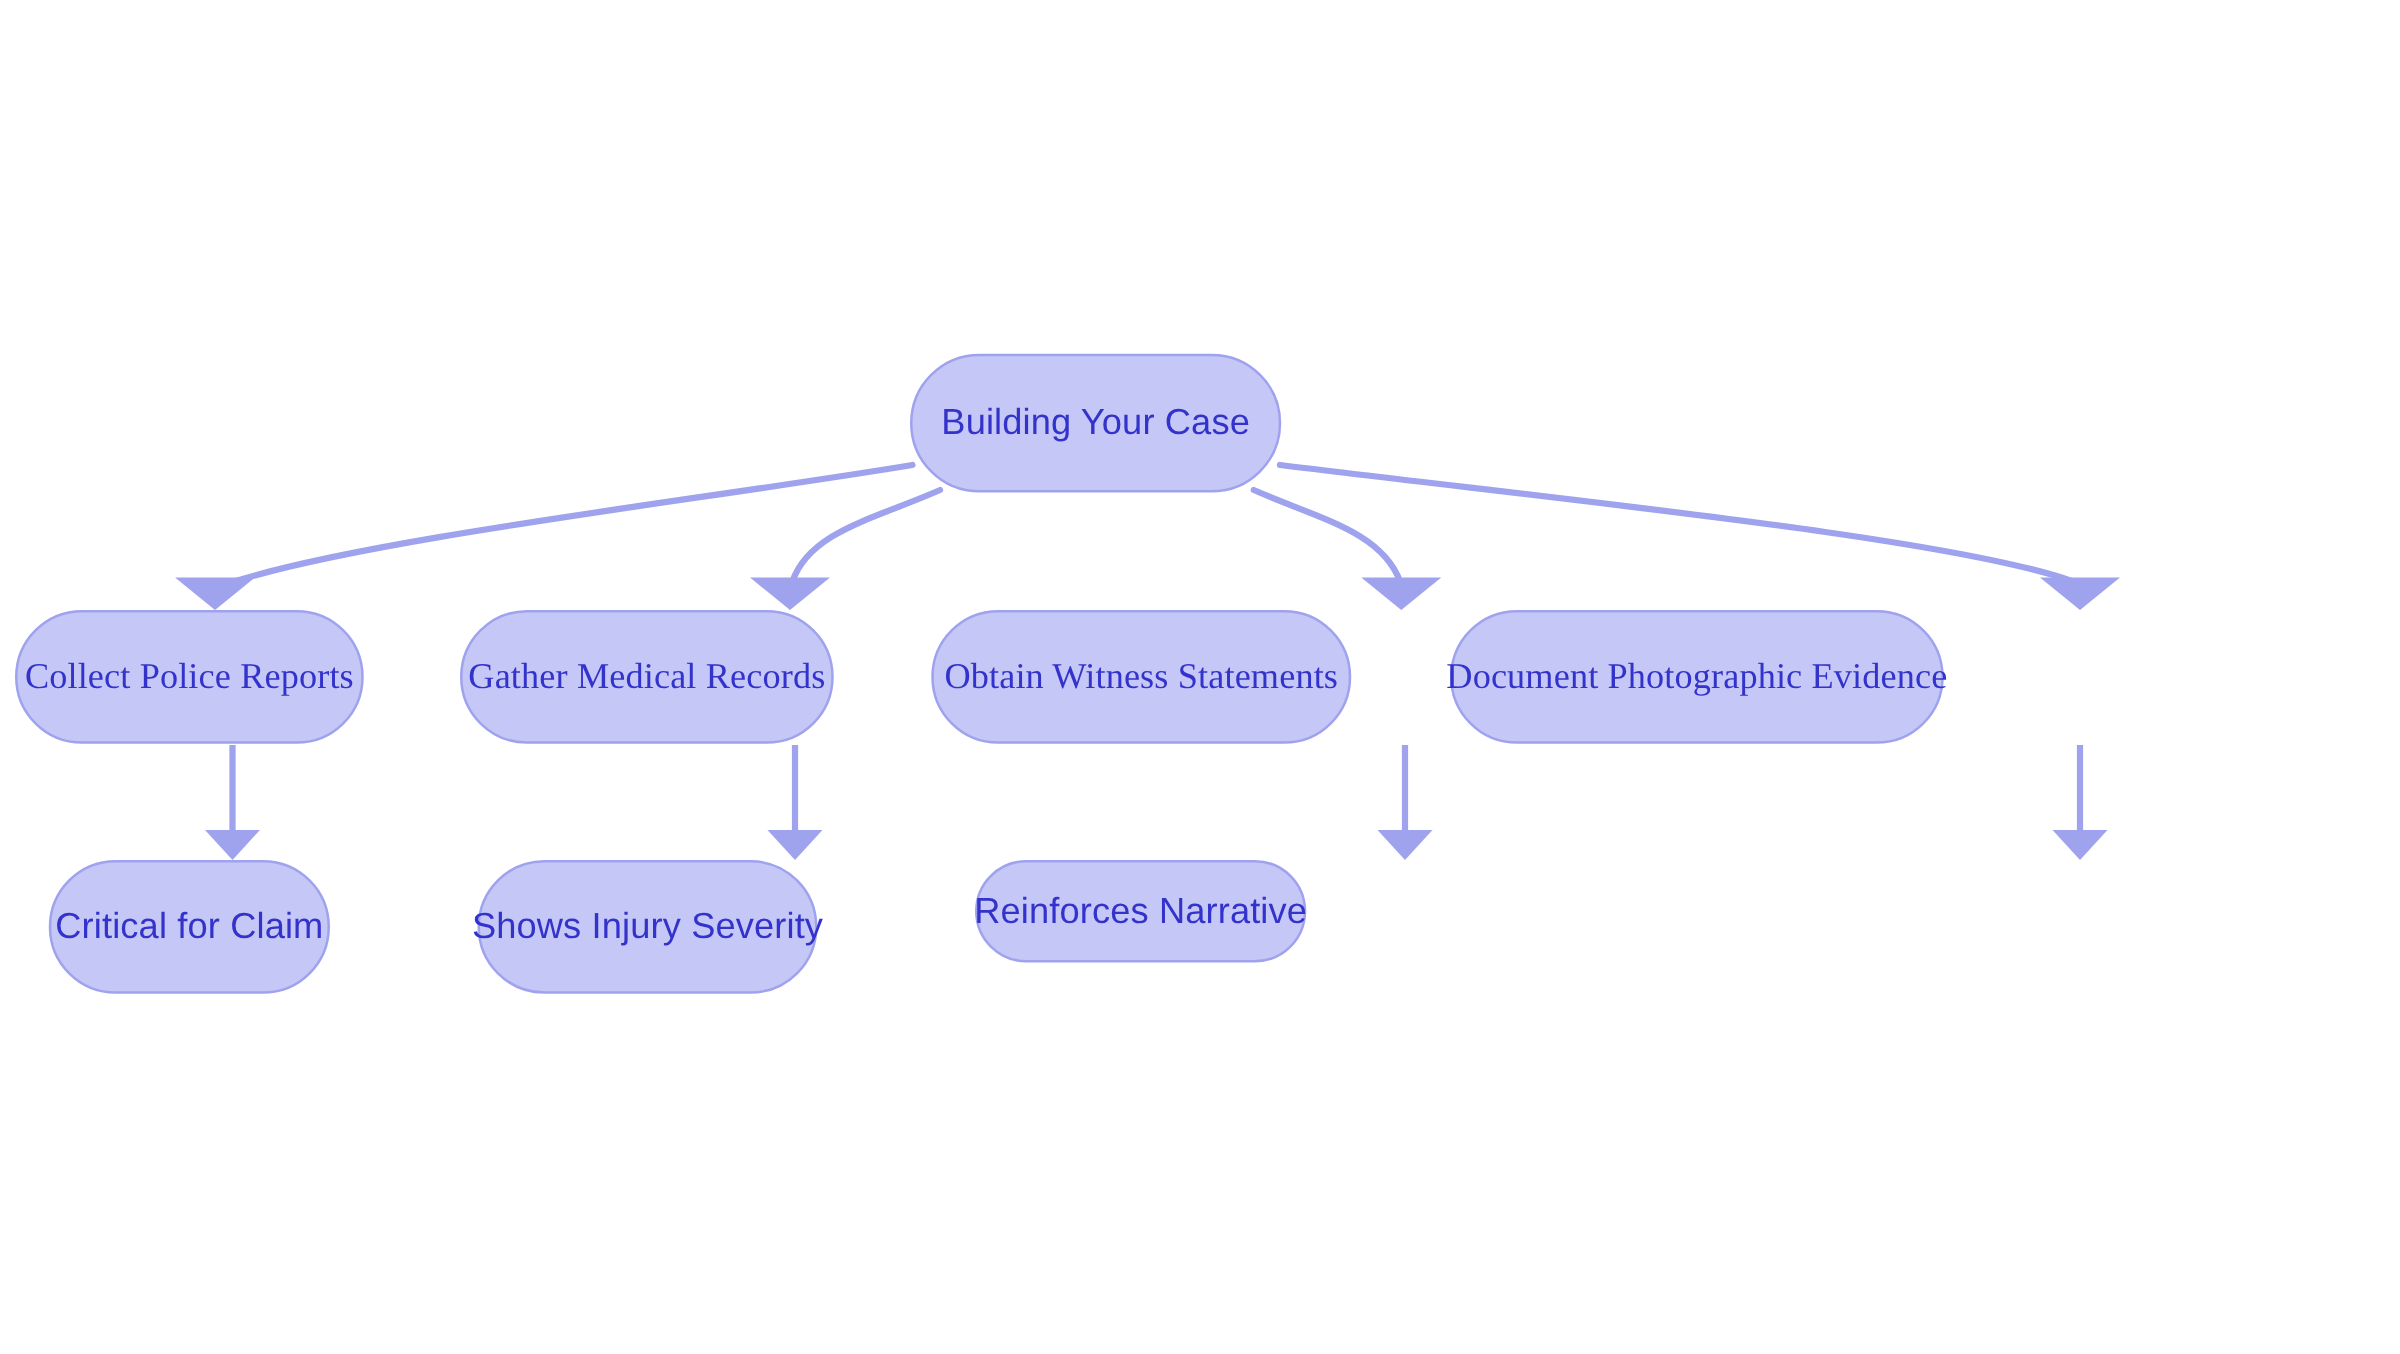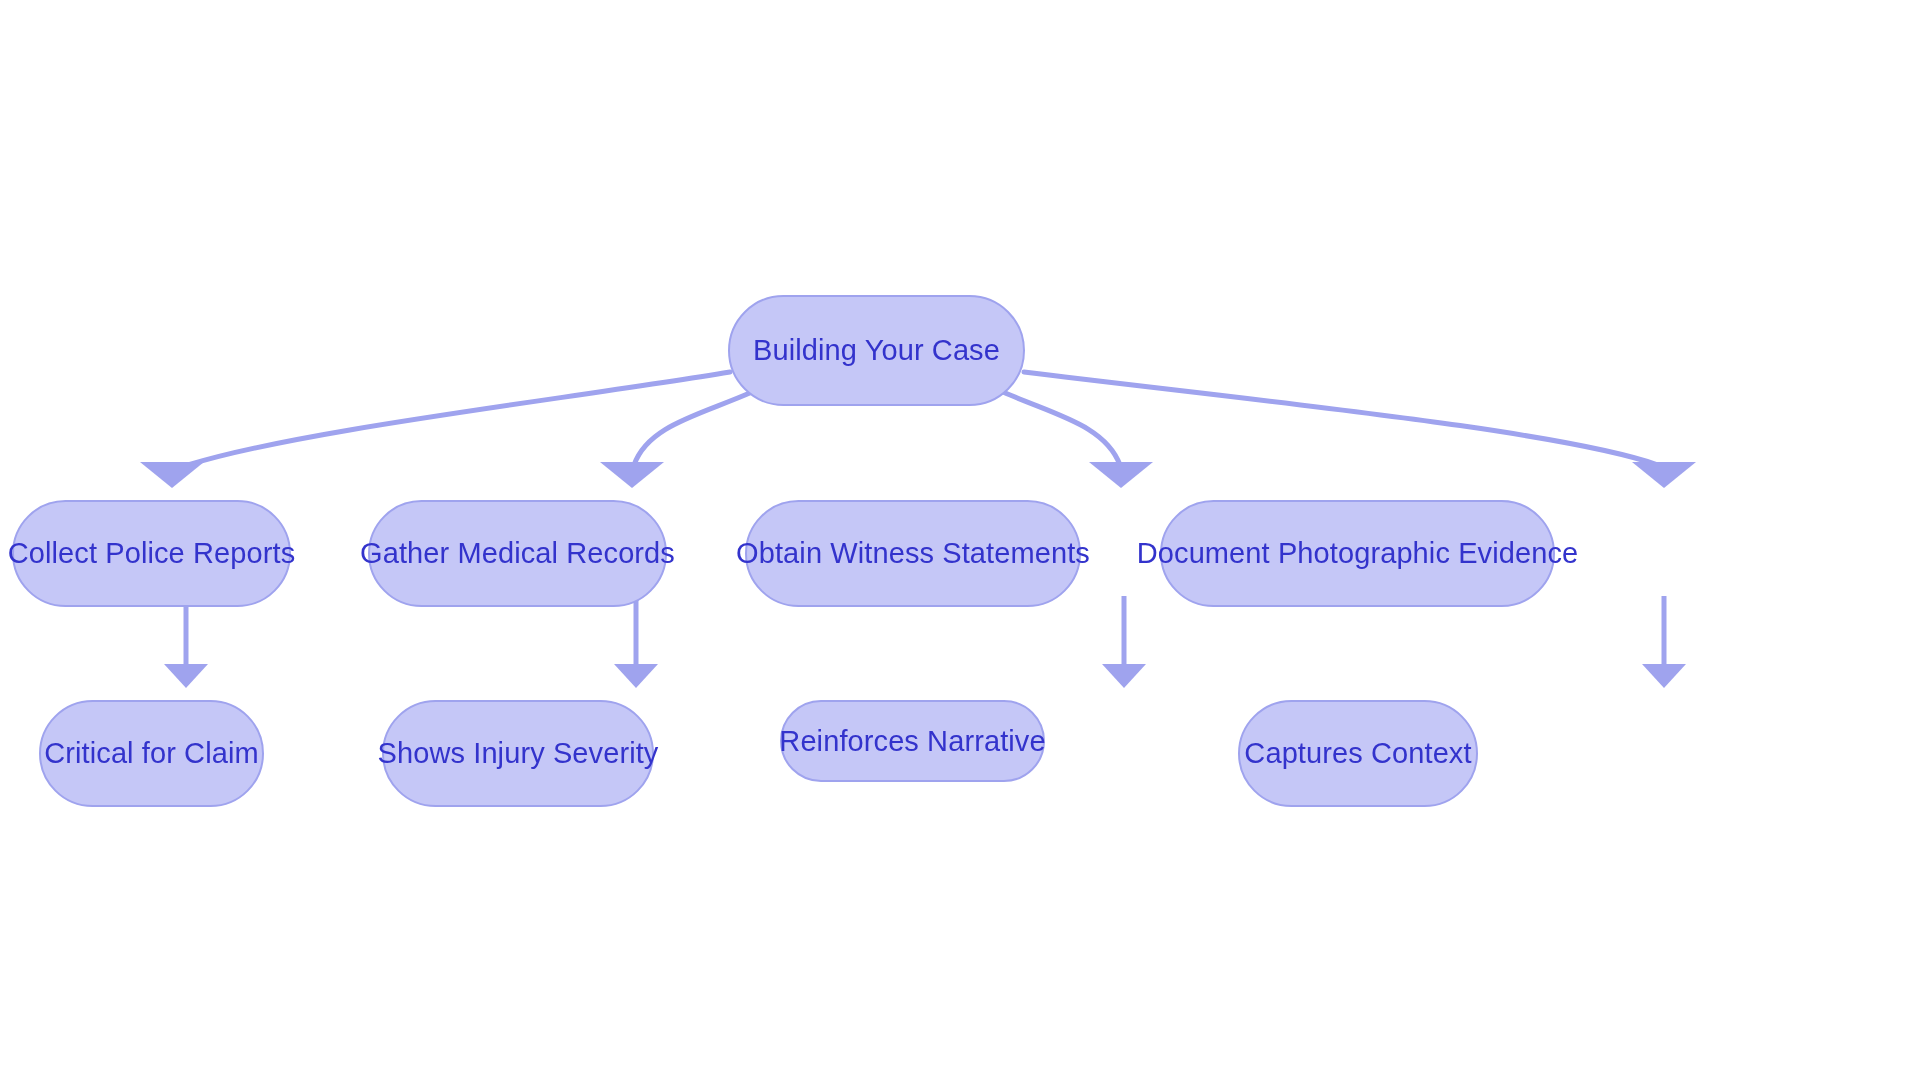--- a/index.html
+++ b/index.html
@@ -33,31 +33,30 @@
     box-sizing: border-box;
     display: flex;
     align-items: center;
     justify-content: center;
     background: #c5c7f7;
     border: 2px solid #9fa3ee;
     border-radius: 60px;
     color: #3333cc;
     text-align: center;
     z-index: 2;
-    margin-top: 12px;
   }
   .node-label {
     display: block;
     white-space: nowrap;
     color: #3333cc;
     font-weight: 400;
     letter-spacing: 0.1px;
   }
   .node.root { font-size: 29px; }
-  .node.level1 { font-size: 29px; }
+  .node.level1 { font-size: 29px; font-family: Liberation Serif, serif; }
   .node.level2 { font-size: 29px; }
 </style>
 </head>
 <body>
 
 <div id="flow-canvas">
 
   <svg id="edge-layer" viewBox="0 0 1920 1083" width="1920" height="1083" xmlns="http://www.w3.org/2000/svg">
 
     <path d="M 730 372 C 560 400, 300 430, 188 465" fill="none" stroke="#9fa3ee" stroke-width="5" stroke-linecap="round"></path>
@@ -110,17 +109,14 @@
   </div>
 
   <div class="node level2" style="left:382px; top:688px; width:272px; height:107px;">
     <span class="node-label">Shows Injury Severity</span>
   </div>
 
   <div class="node level2" style="left:780px; top:688px; width:265px; height:82px;">
     <span class="node-label">Reinforces Narrative</span>
   </div>
 
-  <div class="node level2" style="left:1238px; top:688px; width:240px; height:107px;">
-    <span class="node-label">Captures Context</span>
-  </div>
 
 </div>
 
 </body></html>

